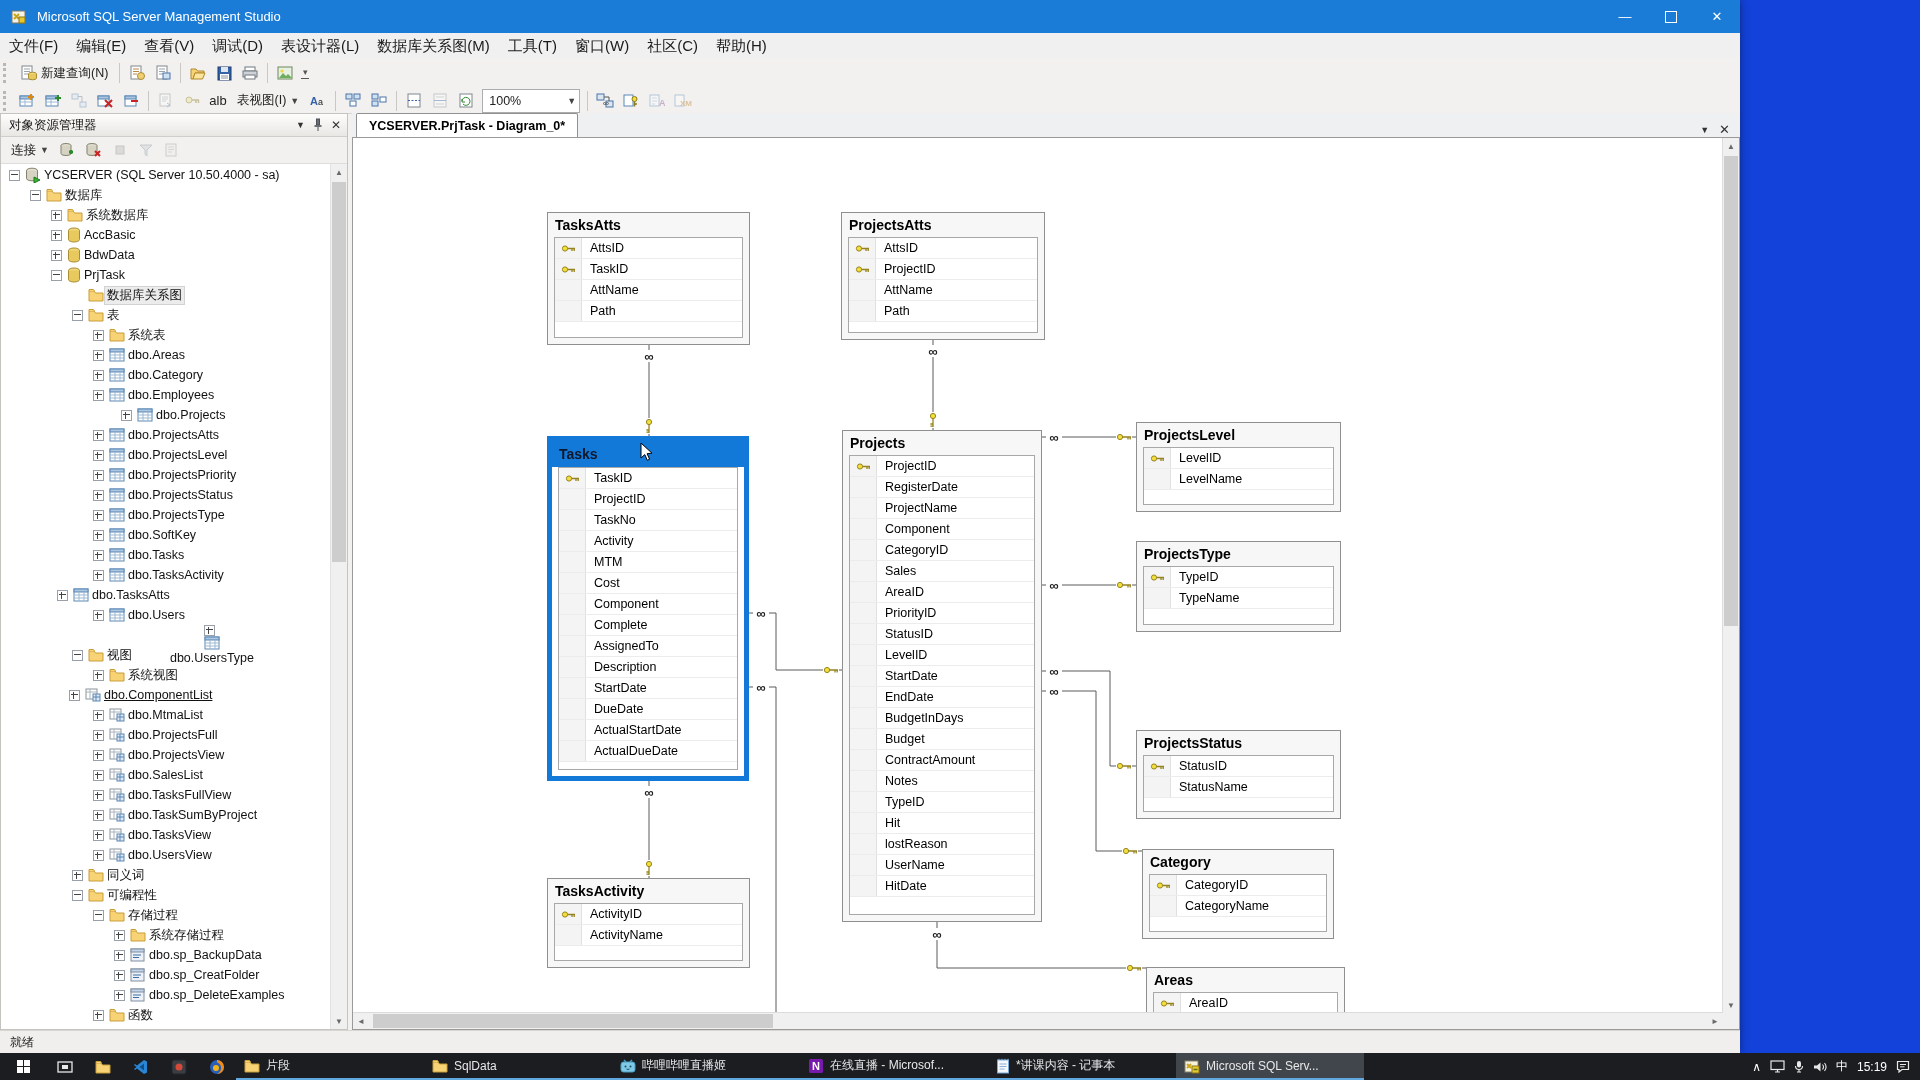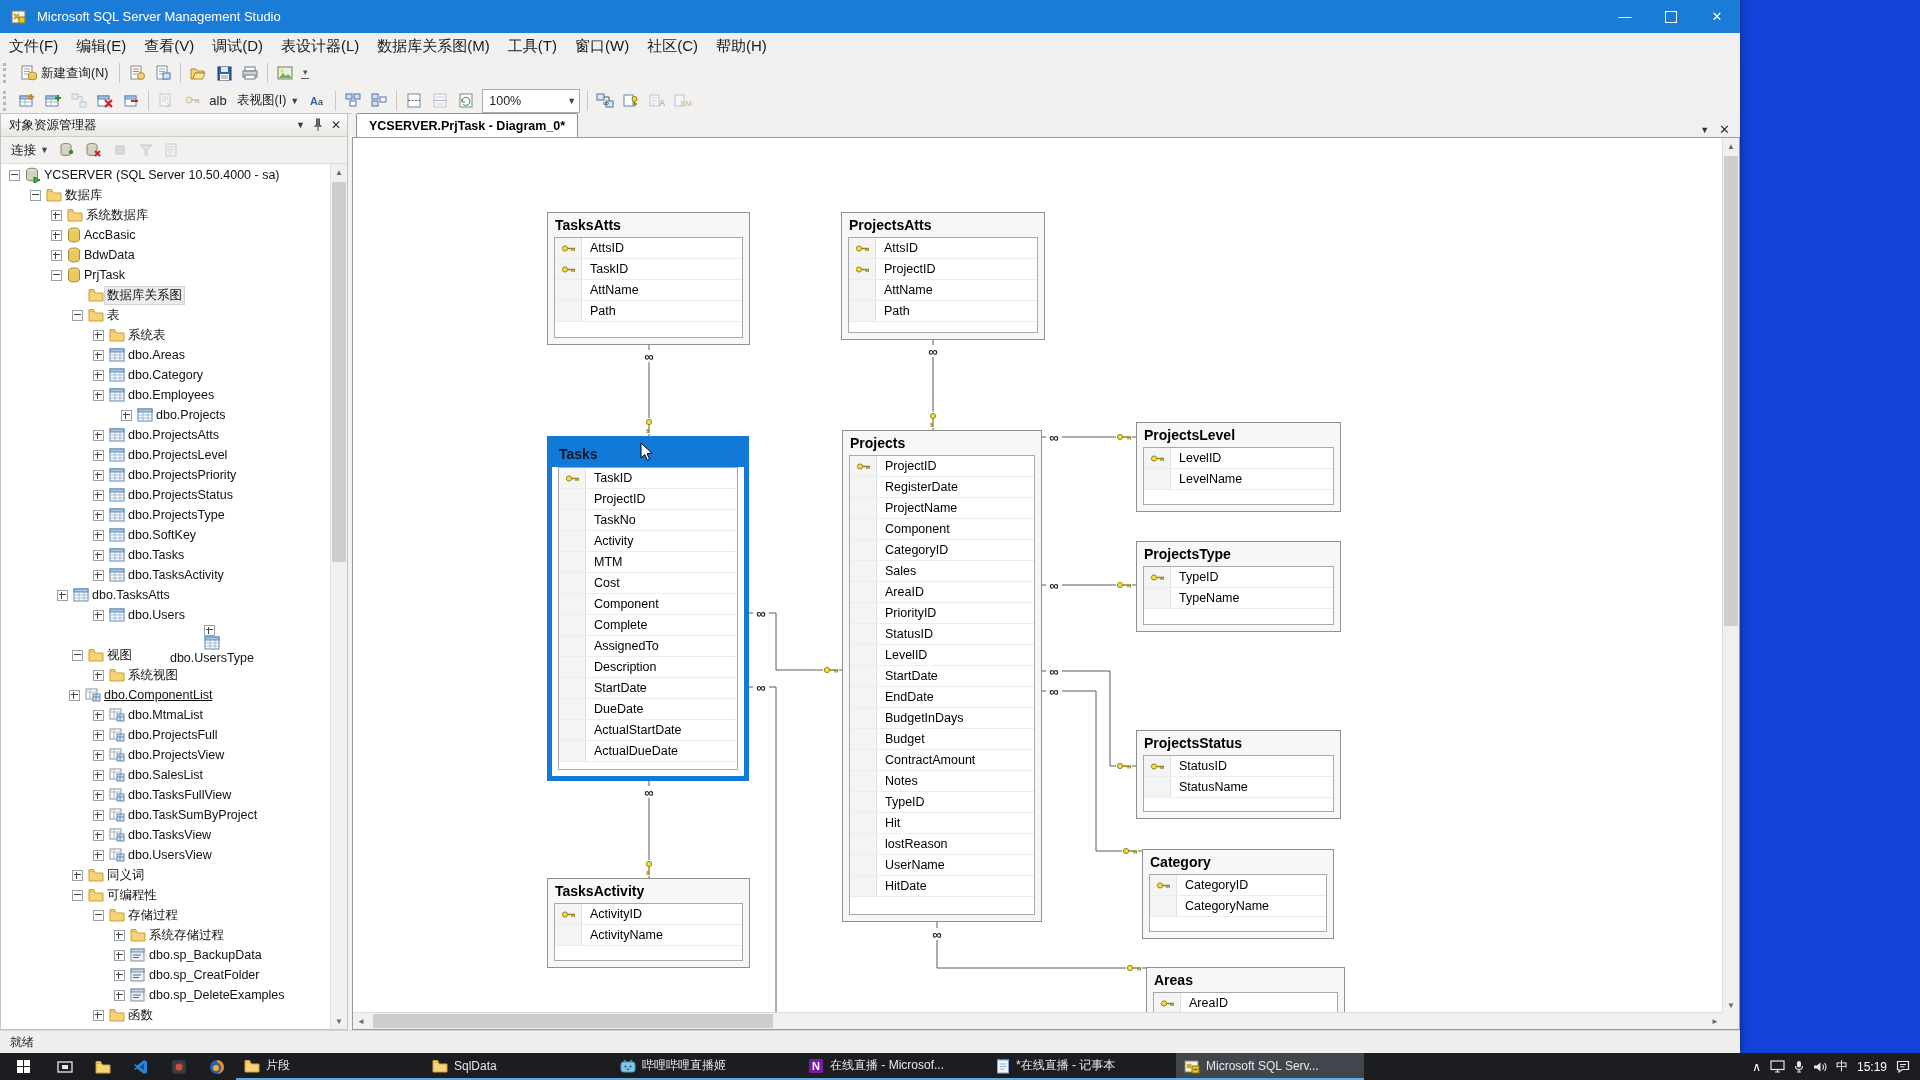--- a/index.html
+++ b/index.html
@@ -1451,21 +1451,21 @@
           <span>在线直播 - Microsof...</span>
         </span>
         <span class="tb-app">
           <span class="ico">
             <svg width="14" height="16" viewBox="0 0 14 16">
               <rect x="1.5" y="2" width="11" height="13" fill="#f4f8fc" stroke="#7aa7d6"></rect>
               <path d="M3.5 6 h7 M3.5 8.5 h7 M3.5 11 h5" stroke="#8ab0d8"></path>
               <path d="M3 2 v-1.2 M6 2 v-1.2 M9 2 v-1.2 M12 2 v-1.2" stroke="#7aa7d6"></path>
             </svg>
           </span>
-          <span>*在线直播 - 记事本</span>
+          <span>*讲课内容 - 记事本</span>
         </span>
         <span class="tb-app active">
           <span class="ico">
             <svg width="16" height="16" viewBox="0 0 16 16">
               <rect x="1" y="3" width="13" height="11" fill="#f5f2e0" stroke="#8a8468"></rect>
               <path d="M3 6 l4 4 M7 6 l-4 4" stroke="#caa418" stroke-width="1.8"></path>
               <rect x="8" y="8" width="7" height="7" fill="#e8c832" stroke="#8d7713"></rect>
               <path d="M9.5 11.5 h4" stroke="#5a7a1a" stroke-width="1.6"></path>
             </svg>
           </span>

